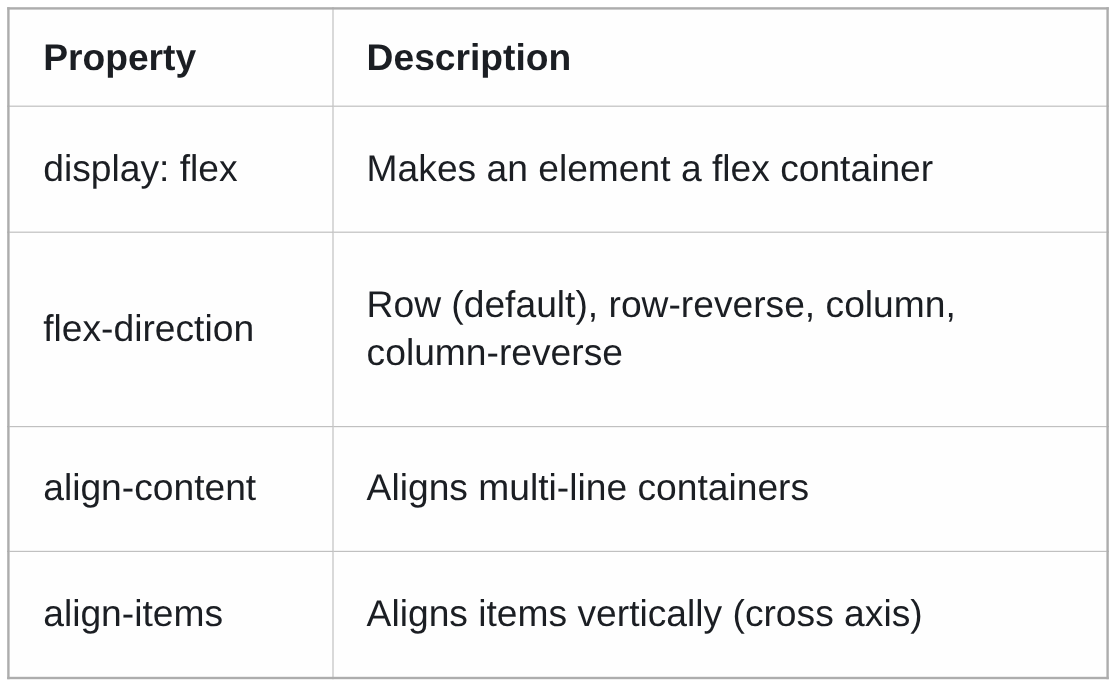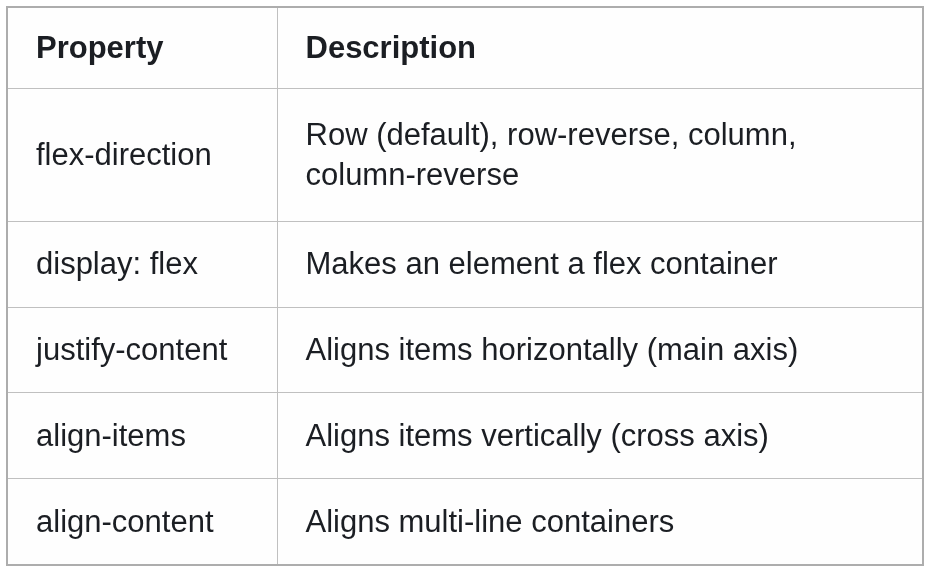--- a/index.html
+++ b/index.html
@@ -55,34 +55,30 @@
       <col class="col-description">
     </colgroup>
     <thead>
       <tr>
         <th>Property</th>
         <th>Description</th>
       </tr>
     </thead>
     <tbody>
       <tr>
+        <td>display: flex</td>
+        <td>Makes an element a flex container</td>
+      </tr>
+      <tr>
         <td>flex-direction</td>
         <td>Row (default), row-reverse, column, column-reverse</td>
       </tr>
       <tr>
-        <td>display: flex</td>
-        <td>Makes an element a flex container</td>
-      </tr>
-      <tr>
-        <td>justify-content</td>
-        <td>Aligns items horizontally (main axis)</td>
+        <td>align-content</td>
+        <td>Aligns multi-line containers</td>
       </tr>
       <tr>
         <td>align-items</td>
         <td>Aligns items vertically (cross axis)</td>
-      </tr>
-      <tr>
-        <td>align-content</td>
-        <td>Aligns multi-line containers</td>
       </tr>
     </tbody>
   </table>
 </div>
 
 </body></html>

